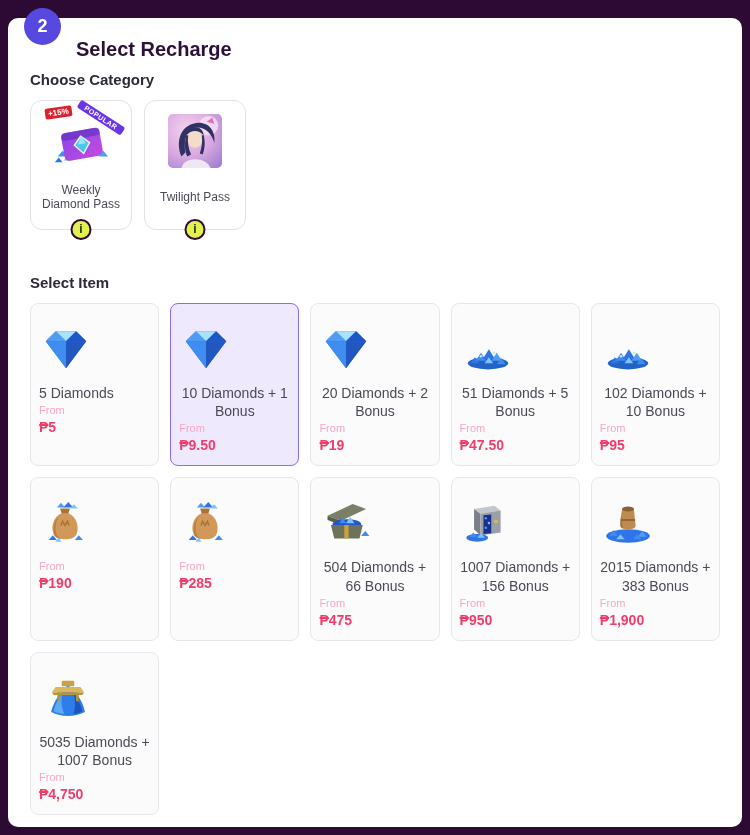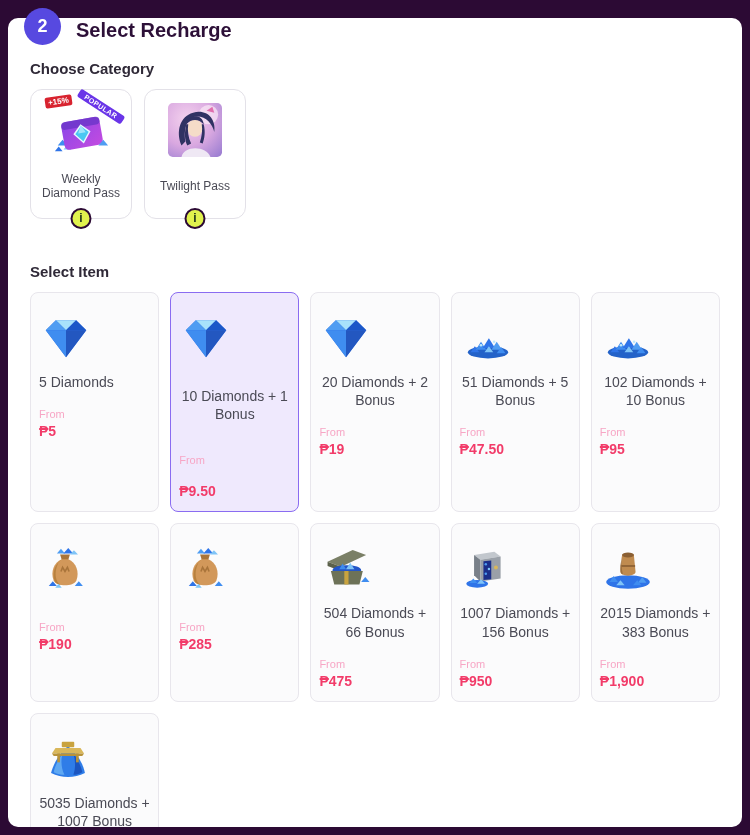--- a/index.html
+++ b/index.html
@@ -13,24 +13,24 @@
     position:absolute;left:8px;right:8px;top:18px;bottom:8px;
     background:#ffffff;border-radius:10px;
     padding:0 14px;box-sizing:border-box;overflow:hidden;
   }
   .step-badge{
     position:absolute;left:24px;top:8px;width:37px;height:37px;border-radius:50%;
     background:#5749e0;color:#ffffff;font-weight:bold;font-size:18px;
     display:flex;align-items:center;justify-content:center;z-index:3;
   }
   .page-title{
-    margin:1px 0 0 54px;font-size:20px;font-weight:bold;color:#2d1038;
+    margin:20px 0 0 54px;font-size:20px;font-weight:bold;color:#2d1038;
   }
   .section-label{
-    font-size:15px;font-weight:bold;color:#2f2937;margin:18px 8px 12px;
+    font-size:15px;font-weight:bold;color:#2f2937;margin:10px 8px 12px;
   }
   .section-label.second{margin-top:44px;}
   
   .cat-row{display:flex;gap:12px;margin:0 8px;}
   .cat-card{
     position:relative;width:102px;height:130px;box-sizing:border-box;
     border:1px solid #e3e1e8;background:#ffffff;border-radius:12px;
     display:flex;flex-direction:column;align-items:center;
     padding:8px 6px;cursor:pointer;
   }
@@ -63,27 +63,27 @@
   
   .item-grid{
     display:grid;grid-template-columns:repeat(5,1fr);gap:11px;margin:0 8px;
   }
   .item-card{
     border:1px solid #e8e6ec;background:#fbfbfc;border-radius:8px;
     box-sizing:border-box;min-height:152px;padding:16px 8px 12px;
     display:flex;flex-direction:column;align-items:flex-start;text-align:center;
     cursor:pointer;
   }
-  .item-card.selected{border:1.5px solid #8a6cf1;background:#efe9fd;gap:14px;}
+  .item-card.selected{border:1.5px solid #8a6cf1;background:#efe9fd;}
   .item-icon{
     height:52px;display:flex;align-items:flex-end;justify-content:center;
     margin-bottom:12px;flex:none;
   }
   .item-label{font-size:14px;color:#4a4a55;line-height:1.3;}
-  .item-from{font-size:11px;color:#f7a6c5;margin-top:17px;}
+  .item-from{font-size:11px;color:#f7a6c5;margin-top:2px;}
   .item-price{font-size:14px;font-weight:bold;color:#f23b69;margin-top:3px;}
 </style>
 </head>
 <body>
 
 <div class="step-badge">2</div>
 
 <div class="panel">
   <h1 class="page-title">Select Recharge</h1>
 

